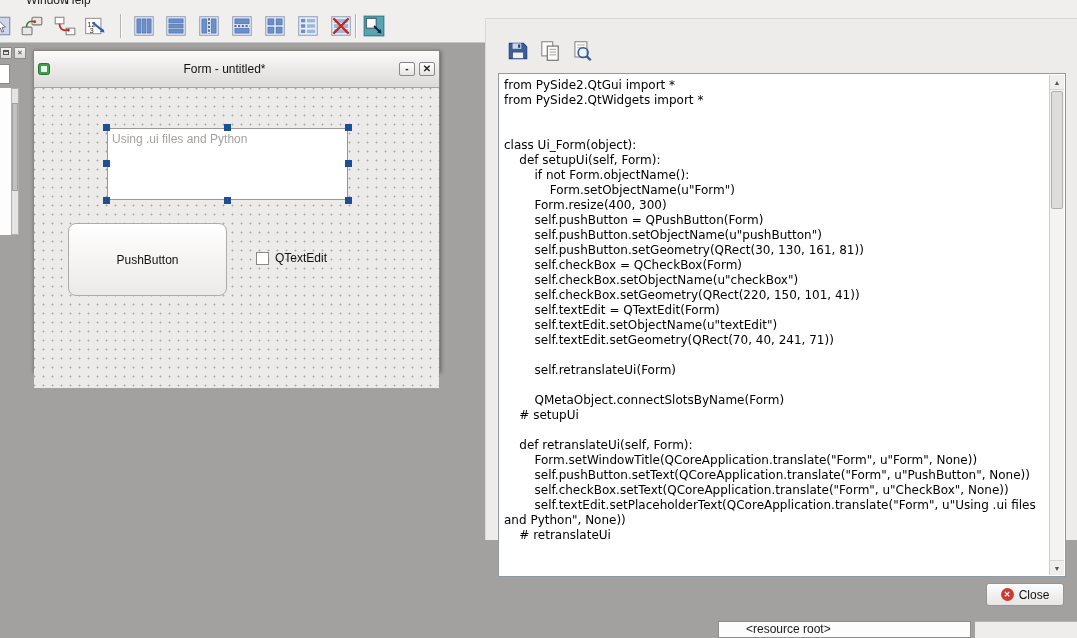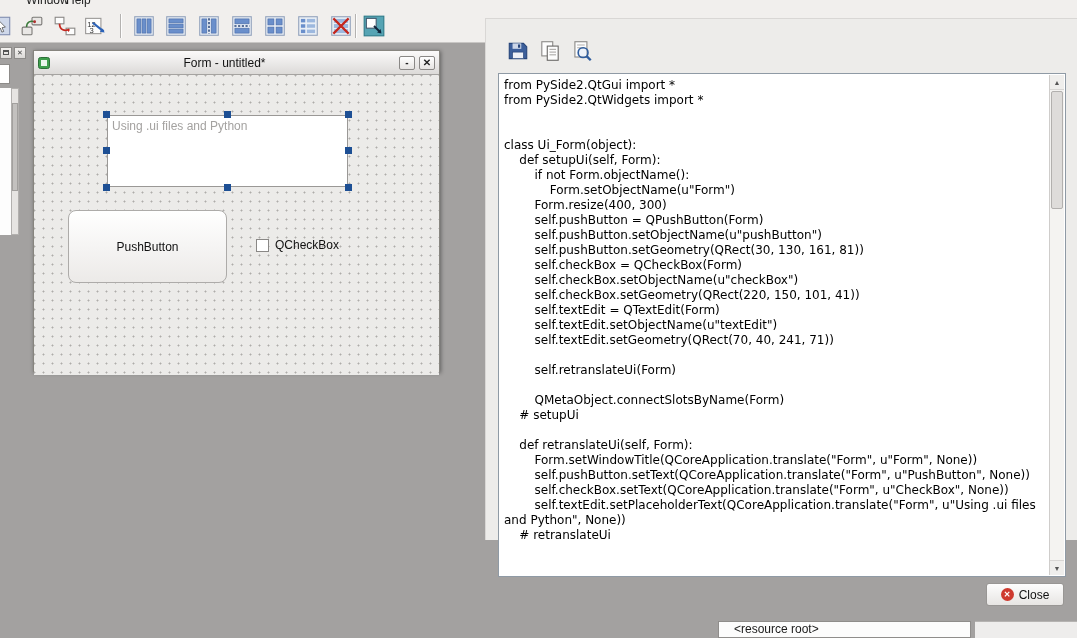--- a/index.html
+++ b/index.html
@@ -30,21 +30,21 @@
   
   .dock-btn { top:47px; width:12px; height:12px; border:1px solid #8d8b89; background:linear-gradient(#f4f2f0,#dcdad8); font-size:7px; line-height:10px; text-align:center; color:#444; }
   .dock-float-glyph { display:block; width:6px; height:5px; margin:2px auto 0; border:1px solid #555; border-top:2px solid #555; }
   .left-lineedit { left:0; top:64px; width:10px; height:20px; background:#fff; border:1px solid #8d8b89; border-left:none; }
   .left-panel { left:0; top:88px; width:11px; height:147px; background:#fdfdfd; }
   .left-scroll { left:11px; top:88px; width:8px; height:147px; background:#e6e4e2; border:1px solid #b2b0ae; }
   .left-thumb { position:absolute; left:0; top:14px; width:6px; height:88px; background:#c3c1bf; border:1px solid #a2a09e; }
 
   
   .form-window { left:33px; top:50px; width:407px; height:322px; background:#ecebe9; border:1px solid #87857f; box-shadow:1px 1px 4px rgba(0,0,0,.4); }
-  .form-titlebar { height:24px; display:flex; align-items:center; gap:4px; padding:0 4px; background:linear-gradient(#fbfafa,#dcdad8); border-bottom:1px solid #a5a3a1; }
+  .form-titlebar { height:37px; display:flex; align-items:center; gap:4px; padding:0 4px; background:linear-gradient(#fbfafa,#dcdad8); border-bottom:1px solid #a5a3a1; }
   .form-win-icon { width:12px; height:12px; display:block; }
   .form-title { flex:1; text-align:center; font-size:12px; color:#111; }
   .win-btn { width:16px; height:14px; border:1px solid #8a8886; background:linear-gradient(#ffffff,#e6e4e2); border-radius:2px; font-size:10px; font-weight:bold; line-height:12px; text-align:center; color:#222; }
   .form-body { position:relative; height:300px;
     background-color:#ecebe9;
     background-image: radial-gradient(circle, #aeaca9 0.9px, rgba(0,0,0,0) 1.1px);
     background-size: 9px 9px; background-position: 5px 5px; }
 
   .textedit { left:73px; top:40px; width:241px; height:72px; background:#fff; border:1px solid #9a9896; }
   .placeholder { margin:3px 0 16px 4px; font-size:12px; color:#a4a2a0; }
@@ -73,21 +73,21 @@
   .vthumb { position:absolute; left:1px; right:1px; top:16px; height:118px; background:#dedcda; border:1px solid #b2b0ae; border-radius:2px; }
 
   .close-btn { left:500px; top:564px; width:78px; height:23px;
     background:linear-gradient(#fdfdfd,#e7e5e3); border:1px solid #989694; border-radius:3px;
     display:flex; align-items:center; justify-content:center; gap:5px; font-size:12px; color:#111; }
   .close-ico { width:13px; height:13px; border-radius:50%; background:#ce3a2f; color:#fff;
     font-size:8px; font-weight:bold; line-height:13px; text-align:center; }
 
   
   .resource-panel { left:718px; top:621px; width:253px; height:17px; background:#fcfcfc;
-    border:1px solid #8f8d8b; font-size:12px; line-height:15px; padding-left:15px; color:#1a1a1a; }
+    border:1px solid #8f8d8b; font-size:12px; line-height:15px; padding-left:27px; color:#1a1a1a; }
   .misc-panel { left:975px; top:621px; width:102px; height:17px; background:#eeedec; border-top:1px solid #b5b3b1; }
 </style>
 </head>
 <body>
 
 <div class="abs menubar">
   <span style="left:26px">Window</span>
   <span style="left:66px">Help</span>
 </div>
 
@@ -229,21 +229,21 @@
     <div class="abs handle" style="left:69px;top:109px"></div>
     <div class="abs handle" style="left:190px;top:109px"></div>
     <div class="abs handle" style="left:311px;top:109px"></div>
 
     <div class="abs pushbutton">
       <span>PushButton</span>
     </div>
 
     <div class="abs checkbox-row">
       <span class="checkbox-box"></span>
-      <span>QCheckBox</span>
+      <span>QTextEdit</span>
     </div>
   </div>
 </div>
 
 <div class="abs code-dialog">
 
   <div class="abs dlg-icon" style="left:20px">
     <svg viewBox="0 0 22 22">
         <path d="M3 4 h13 l3 3 v11 h-16 z" fill="#3c5f9b" stroke="#27457a"></path>
         <rect x="6" y="4" width="8" height="5" fill="#ccd6e8"></rect>

